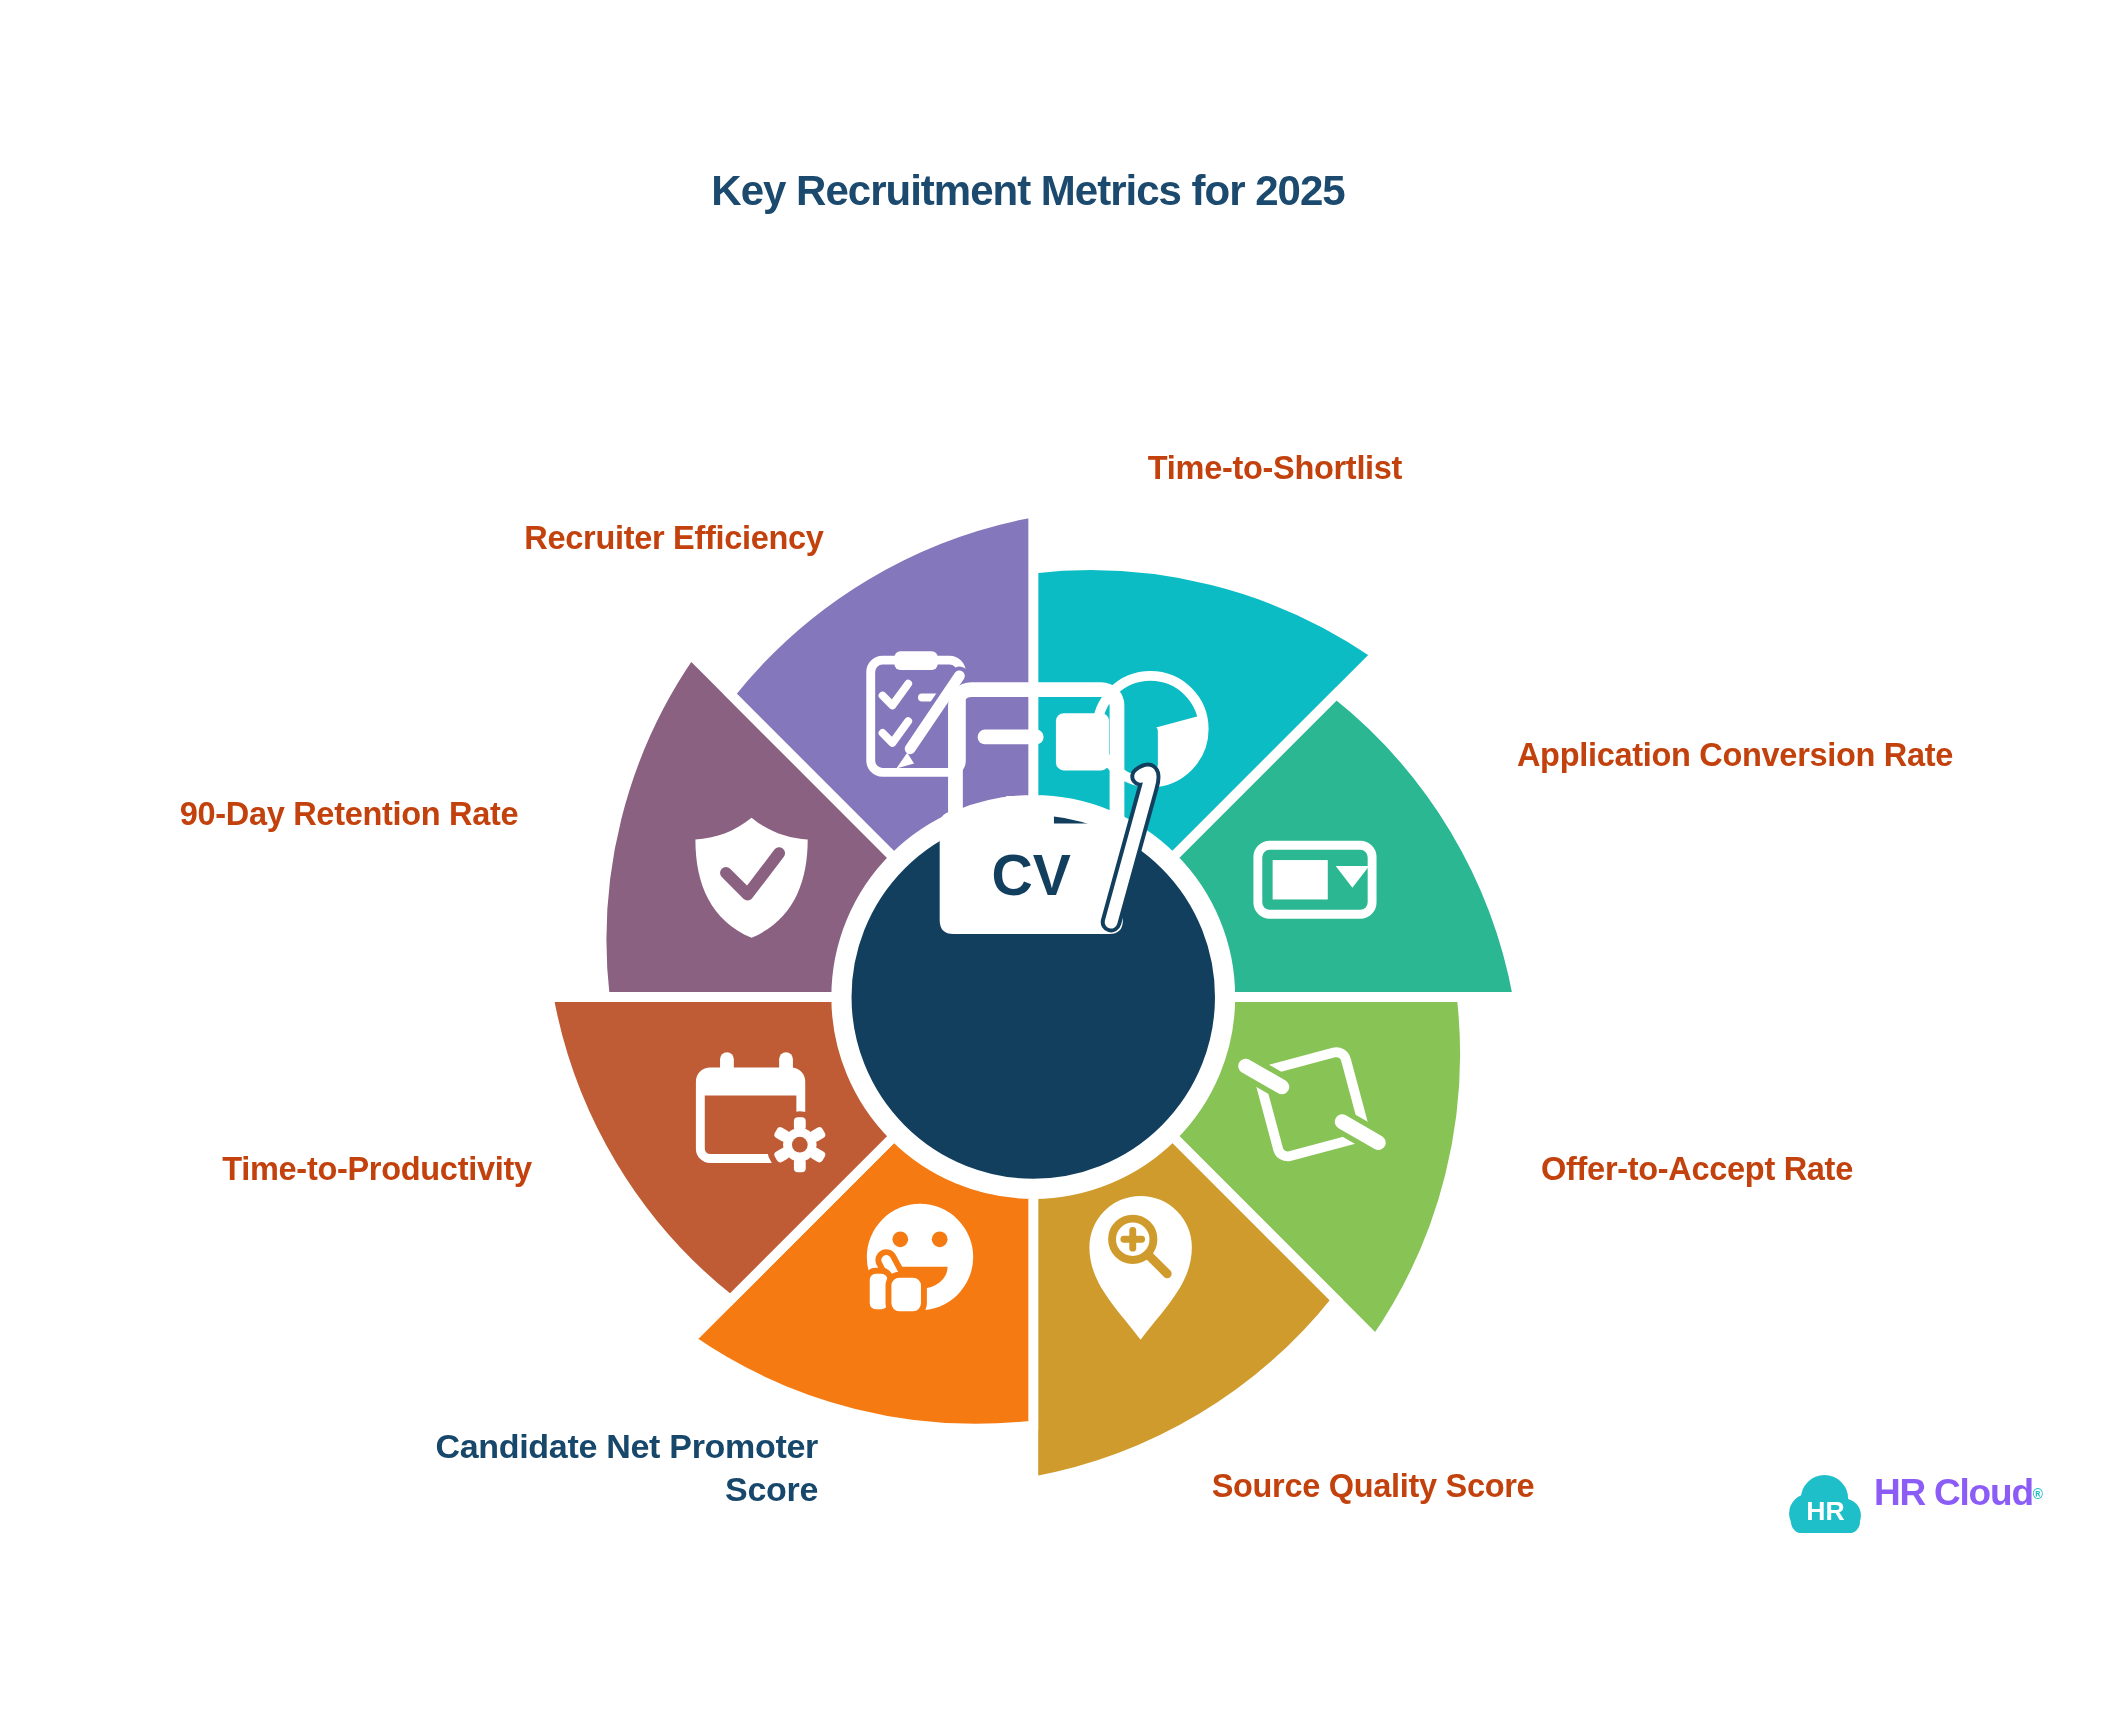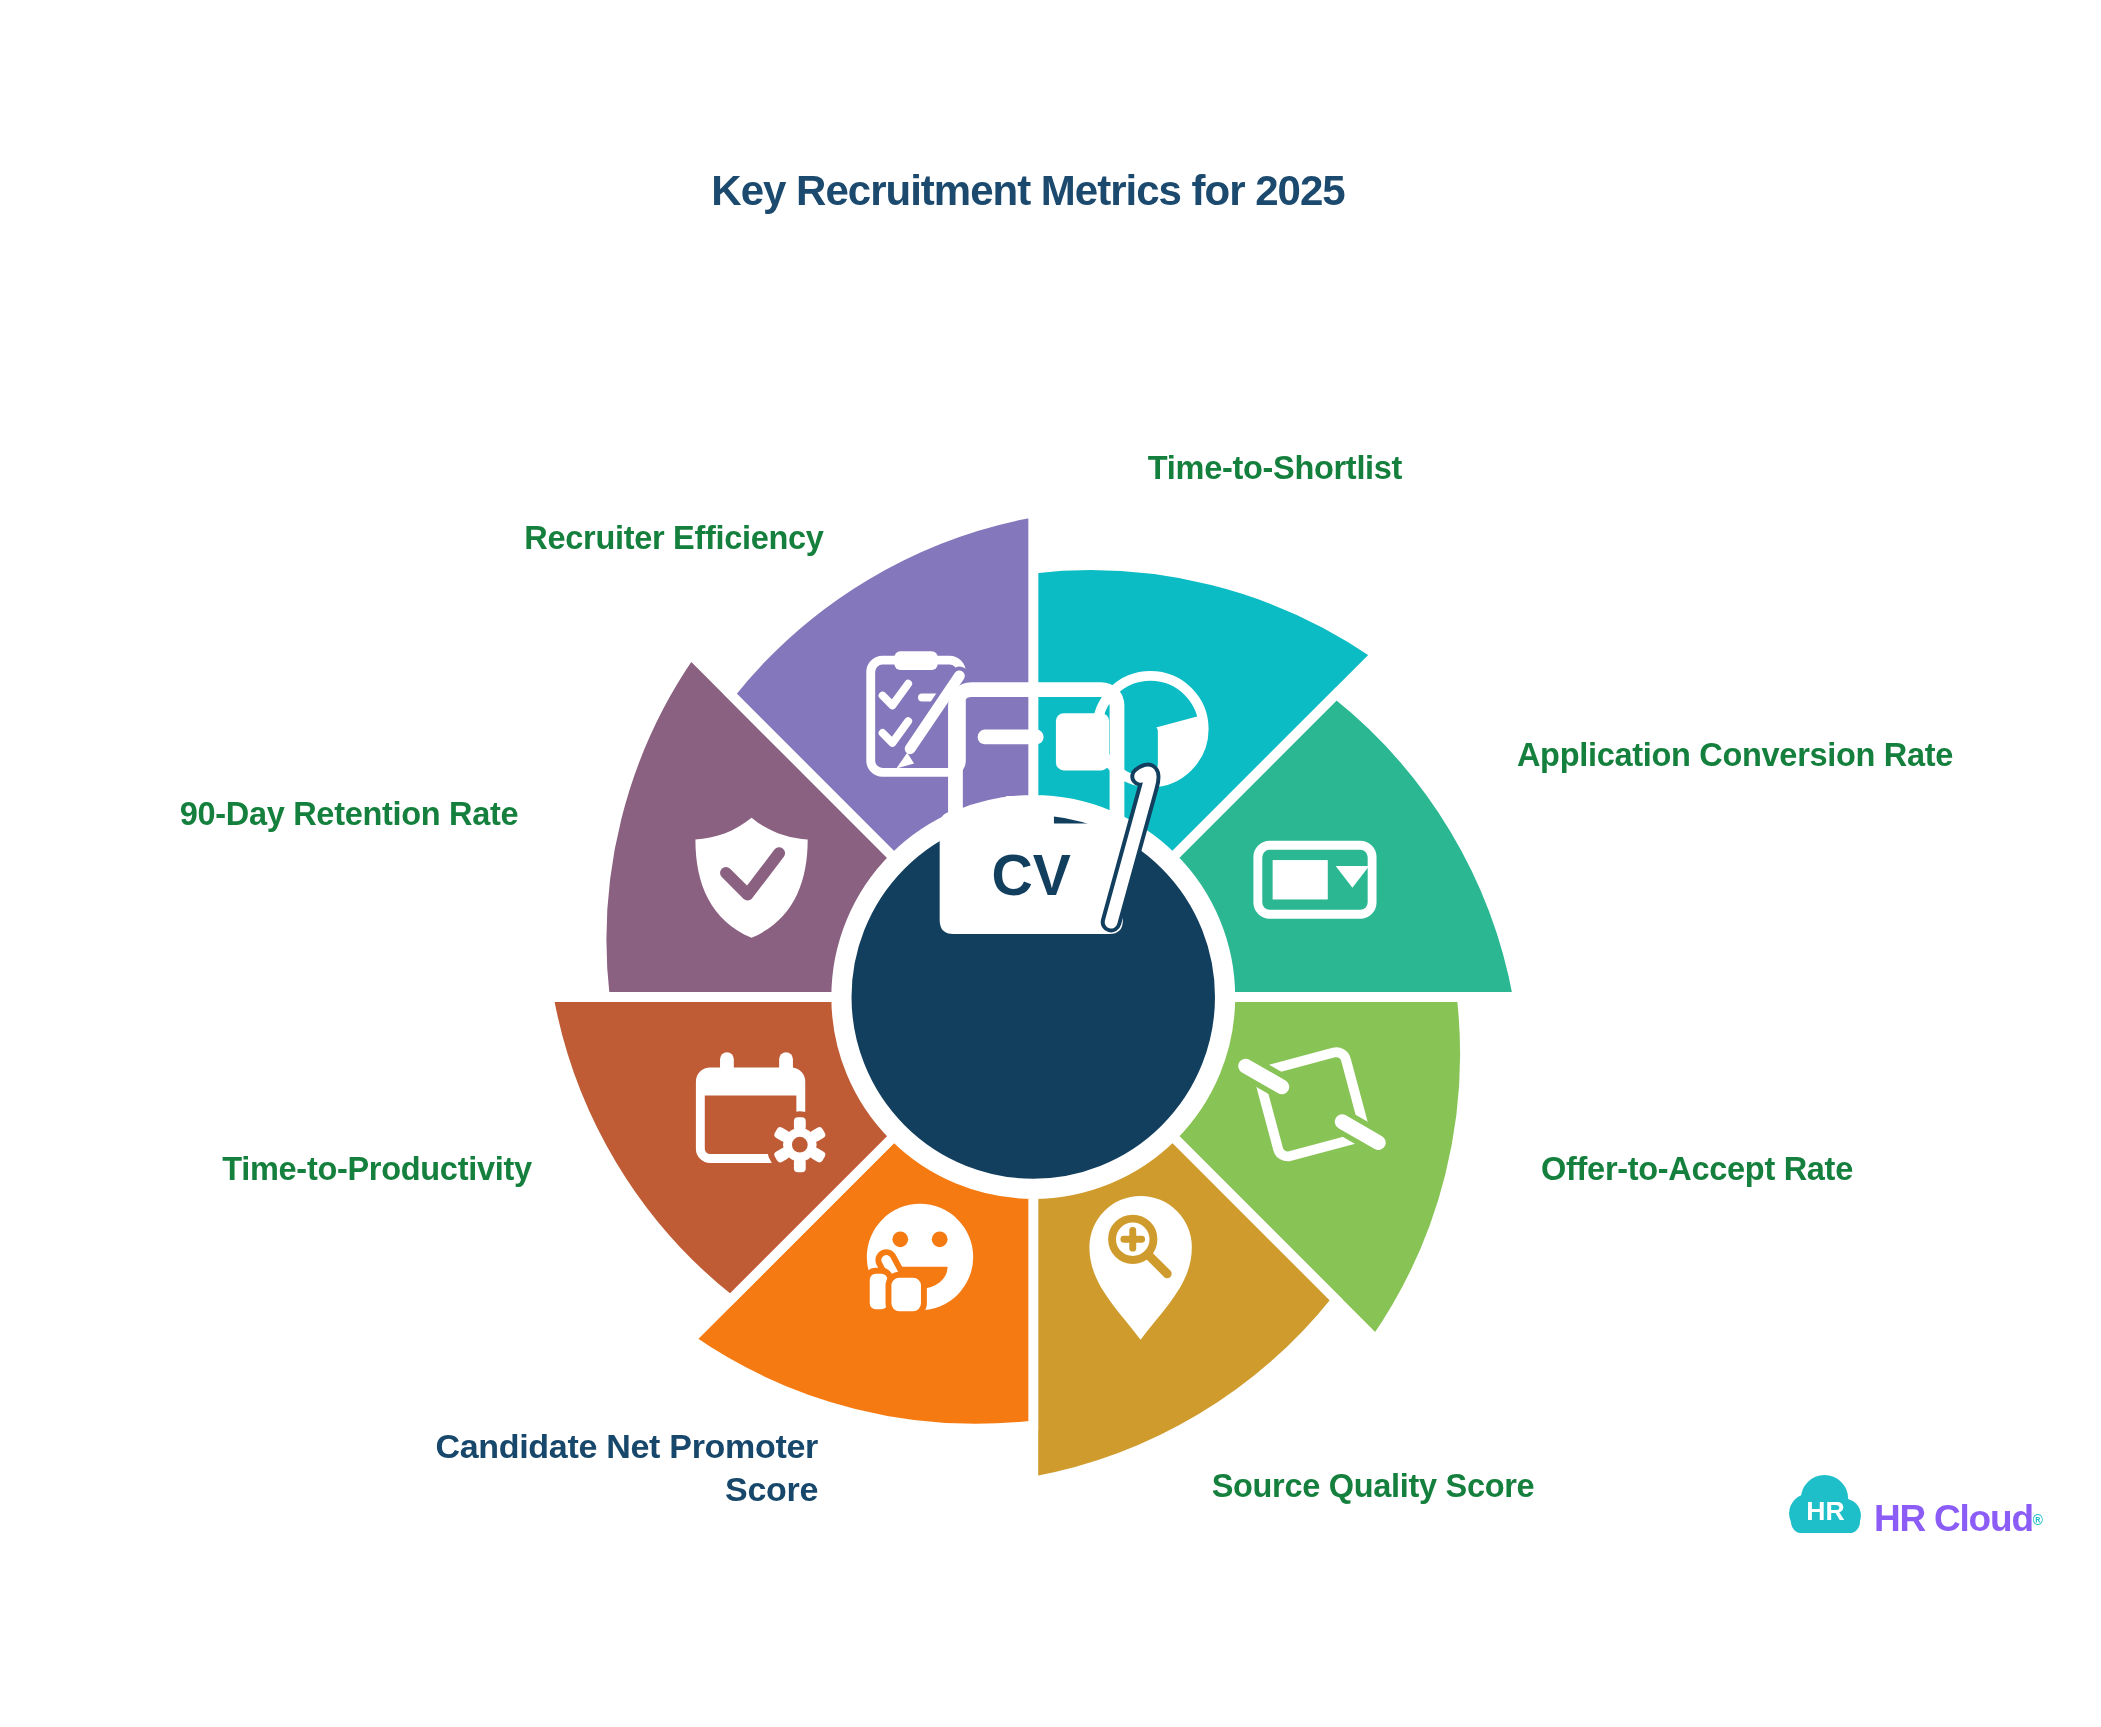--- a/index.html
+++ b/index.html
@@ -1,25 +1,25 @@
 <!DOCTYPE html>
 <html><head>
 <meta charset="utf-8">
 <style>
   html,body{margin:0;padding:0;background:#fff;}
   .page{position:relative;width:2072px;height:1728px;background:#ffffff;overflow:hidden;
         font-family:"Liberation Sans",sans-serif;}
   .title{position:absolute;left:1028px;top:167px;transform:translateX(-50%);
          font-size:42px;font-weight:700;color:#1b4a6e;white-space:nowrap;letter-spacing:-1px;}
-  .label{position:absolute;font-weight:700;font-size:32.5px;color:#15803d;
+  .label{position:absolute;font-weight:700;font-size:32.5px;color:#c2410c;
          white-space:nowrap;transform:translateX(-50%);letter-spacing:-0.3px;}
   .label-wrap{position:absolute;font-weight:700;font-size:34px;color:#17476b;
          width:394px;text-align:right;line-height:1.25;letter-spacing:-0.3px;}
   .wheel{position:absolute;left:0;top:0;}
-  .logo{position:absolute;left:1787px;top:1474px;display:flex;align-items:flex-end;gap:9.9px;}
+  .logo{position:absolute;left:1787px;top:1474px;display:flex;align-items:flex-start;gap:9.9px;}
   .logo-text{color:#8b5cf6;font-weight:700;font-size:37px;letter-spacing:-1.2px;line-height:1;}
   .logo-reg{color:#1fbfca;font-weight:700;font-size:13.8px;vertical-align:super;line-height:1;}
 </style>
 </head>
 <body>
 
 <div class="page">
 
   <div class="title">Key Recruitment Metrics for 2025</div>
 

